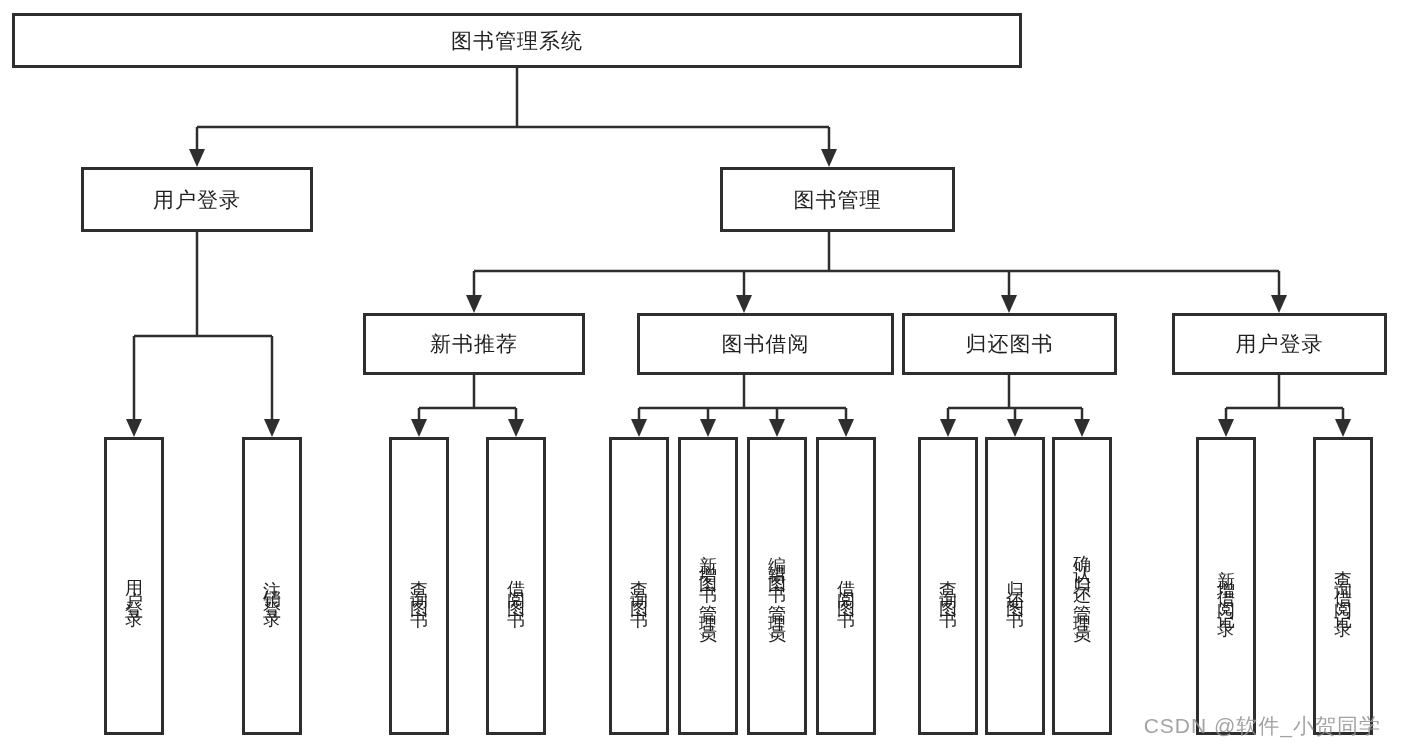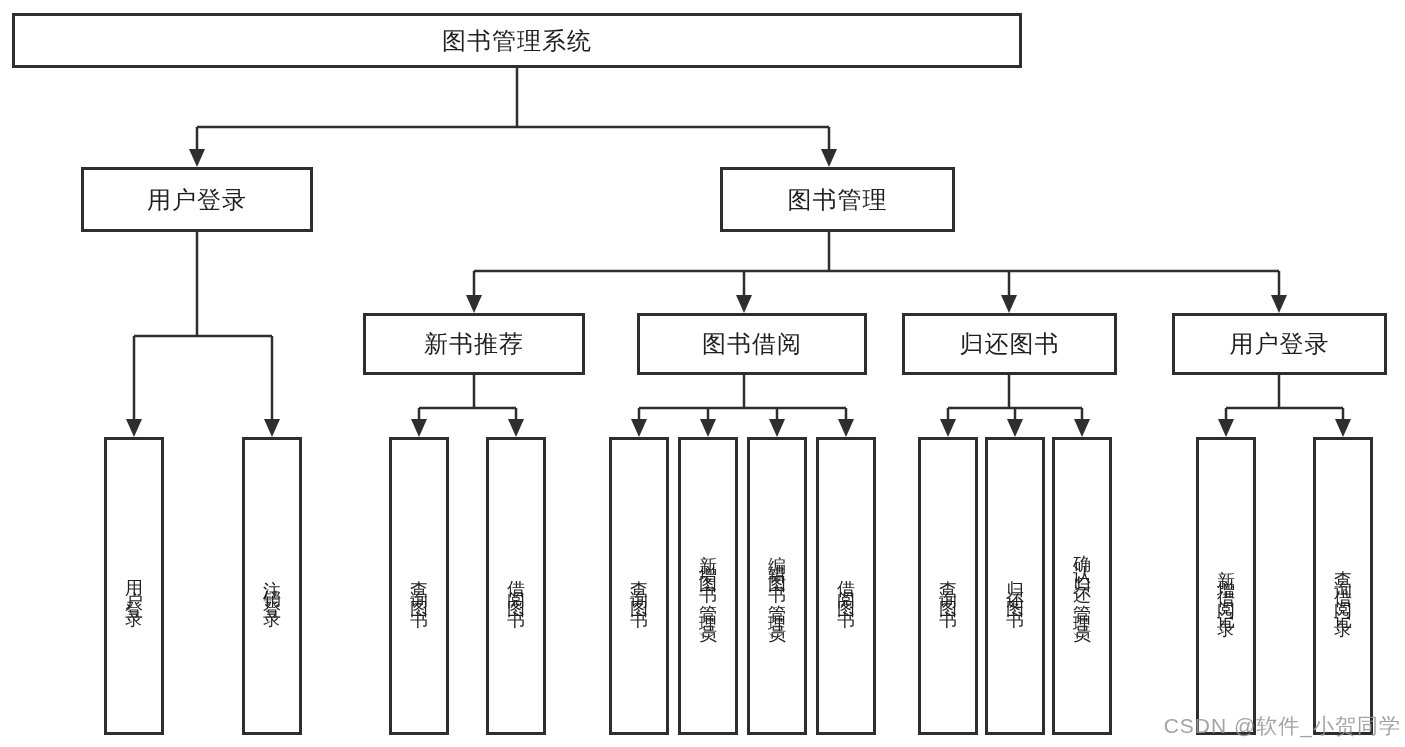--- a/index.html
+++ b/index.html
@@ -26,21 +26,21 @@
     box-sizing: border-box;
     border: 3px solid #2e2e2e;
     background: #ffffff;
     display: flex;
     align-items: center;
     justify-content: center;
     color: #1f1f1f;
     z-index: 2;
   }
   .hnode {
-    font-size: 24px;
+    font-size: 21px;
     letter-spacing: 1px;
     justify-content: center;
   }
   .vnode {
     top: 437px;
     height: 298px;
     width: 60px;
     font-size: 18px;
   }
   .vnode .vtext {
@@ -51,40 +51,40 @@
     white-space: nowrap;
   }
   
   #n-root   { left: 12px;  top: 13px;  width: 1010px; height: 55px; }
   
   #n-login  { left: 81px;  top: 167px; width: 232px;  height: 65px; }
   #n-mgmt   { left: 712px; top: 167px; width: 235px;  height: 65px; margin-left: 8px; }
   
   .l3 { top: 313px; height: 62px; }
   #n-newbook { left: 363px;  width: 222px; }
-  #n-bborrow { left: 637px;  width: 230px; }
+  #n-bborrow { left: 637px;  width: 257px; }
   #n-current { left: 902px;  width: 215px; }
   #n-records { left: 1172px; width: 215px; }
   
   #lf-userlogin  { left: 104px; }
   #lf-logout     { left: 242px; }
   #lf-nb-query   { left: 389px; }
   #lf-nb-borrow  { left: 486px; }
   #lf-bb-query   { left: 609px; }
   #lf-bb-add     { left: 678px; }
   #lf-bb-edit    { left: 747px; }
   #lf-bb-borrow  { left: 816px; }
   #lf-cb-query   { left: 918px; }
   #lf-cb-return  { left: 985px; }
   #lf-cb-confirm { left: 1052px; }
   #lf-br-add     { left: 1196px; }
   #lf-br-query   { left: 1313px; }
   #watermark {
     position: absolute;
-    right: 4px;
+    right: 24px;
     top: 712px;
     font-size: 21px;
     color: rgba(150, 150, 150, 0.88);
     letter-spacing: 1px;
     z-index: 5;
     white-space: nowrap;
   }
 </style>
 </head>
 <body>

